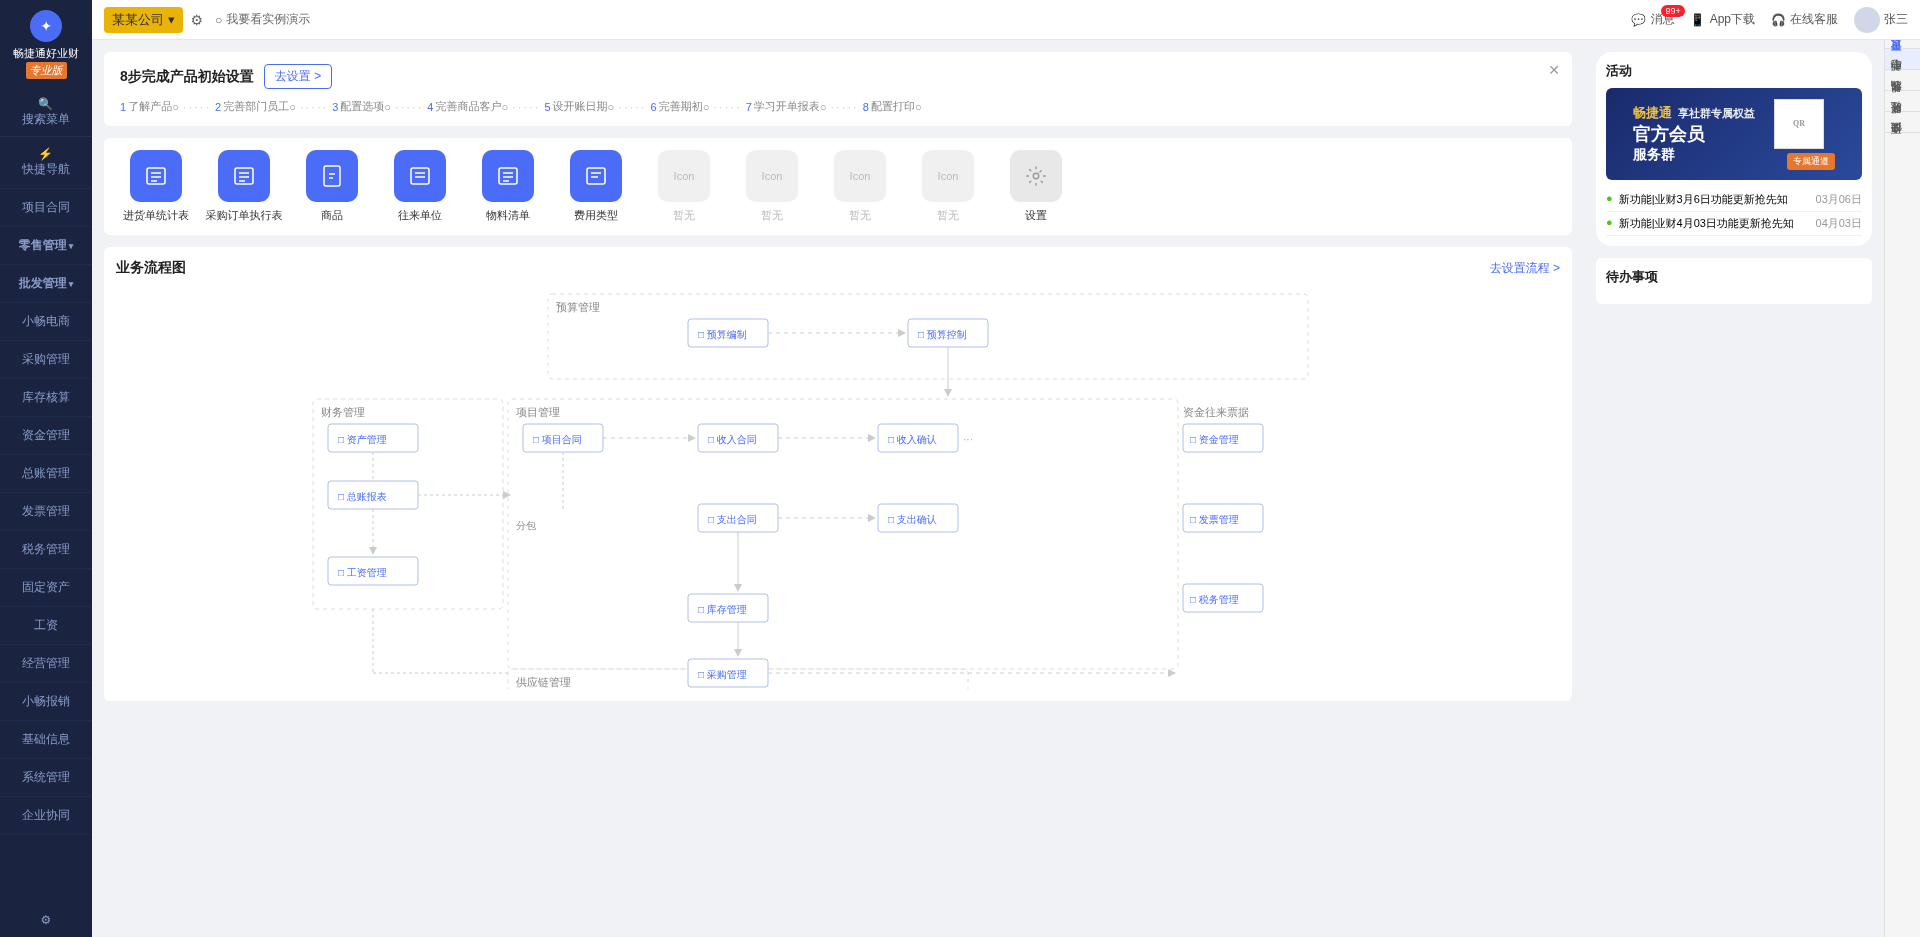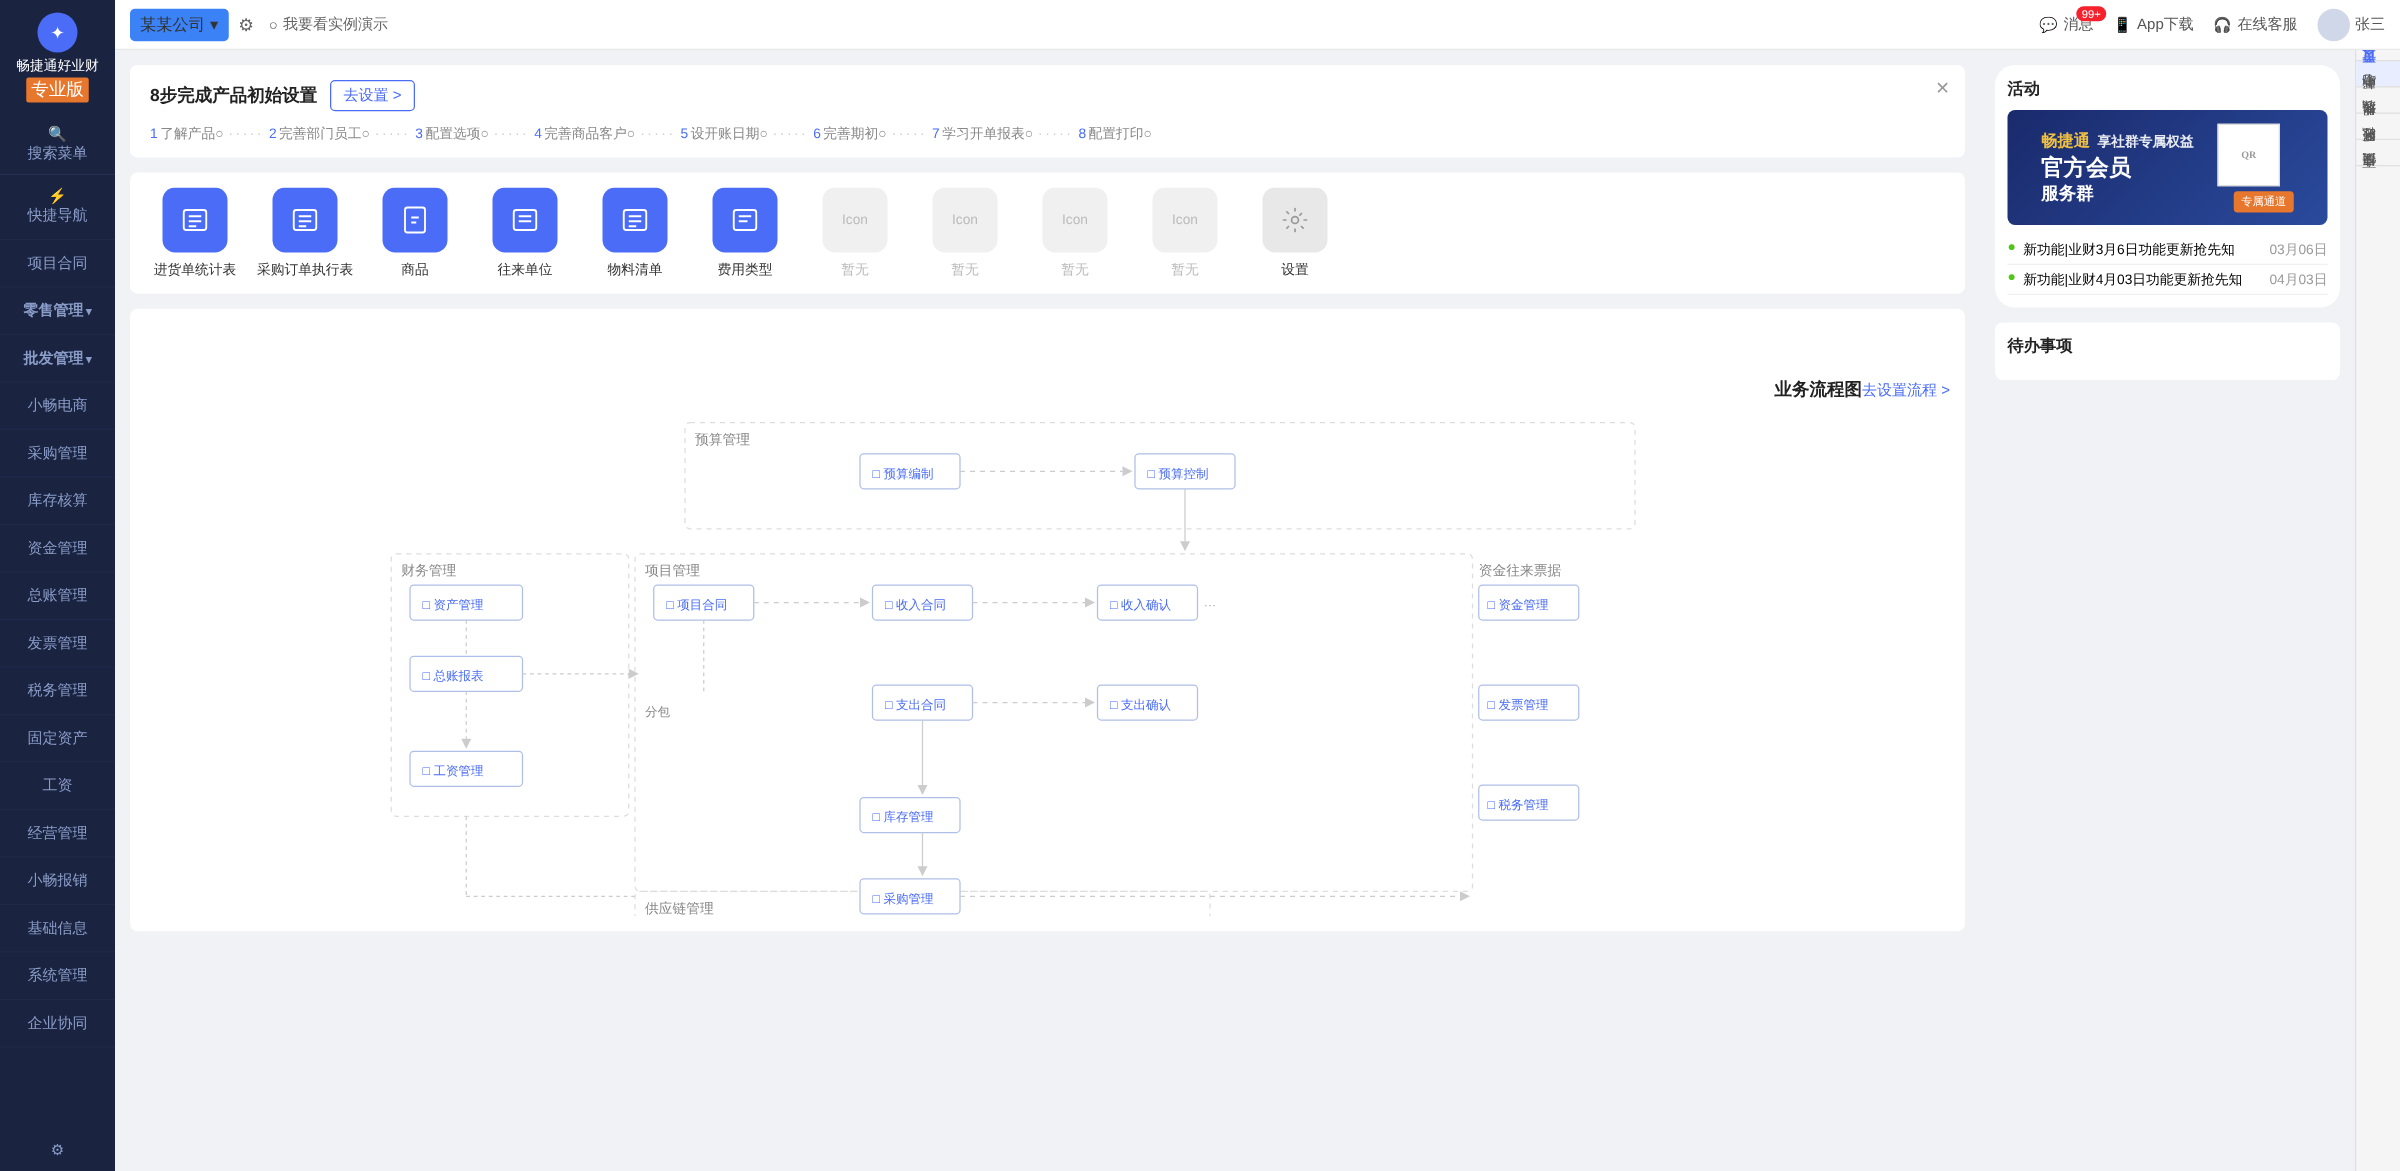--- a/index.html
+++ b/index.html
@@ -28,24 +28,25 @@
     }
     .sidebar-logo-text {
       color: #fff;
       font-size: 11px;
       text-align: center;
       line-height: 1.3;
     }
     .sidebar-logo-badge {
       background: #e8772e;
       color: #fff;
-      font-size: 14px;
+      font-size: 11px;
       padding: 1px 4px;
       border-radius: 2px;
       margin-top: 2px;
+      font-style: italic;
     }
     .sidebar-search {
       width: 100%;
       padding: 8px 8px;
       color: #8a9cc8;
       font-size: 12px;
       text-align: center;
       cursor: pointer;
       border-bottom: 1px solid #263050;
     }
@@ -95,21 +96,21 @@
       border-bottom: 1px solid #e8e8e8;
       flex-shrink: 0;
     }
     .topbar-company {
       display: flex;
       align-items: center;
       gap: 4px;
       color: #333;
       font-size: 13px;
       cursor: pointer;
-      background: #3b82f6;
+      background: #eab308;
       padding: 4px 8px;
       border-radius: 4px;
     }
     .topbar-settings {
       margin-left: 8px;
       color: #666;
       cursor: pointer;
       font-size: 14px;
     }
     .topbar-demo {
@@ -328,24 +329,23 @@
 
     
     .flow-section {
       background: #fff;
       border-radius: 6px;
       padding: 12px;
       flex: 1;
     }
     .flow-header {
       display: flex;
-      justify-content: flex-end;
+      justify-content: space-between;
       align-items: center;
       margin-bottom: 12px;
-      margin-top: 44px;
     }
     .flow-title {
       font-size: 14px;
       font-weight: 600;
       color: #222;
     }
     .flow-setup-link {
       color: #4a6cf7;
       font-size: 12px;
       cursor: pointer;

